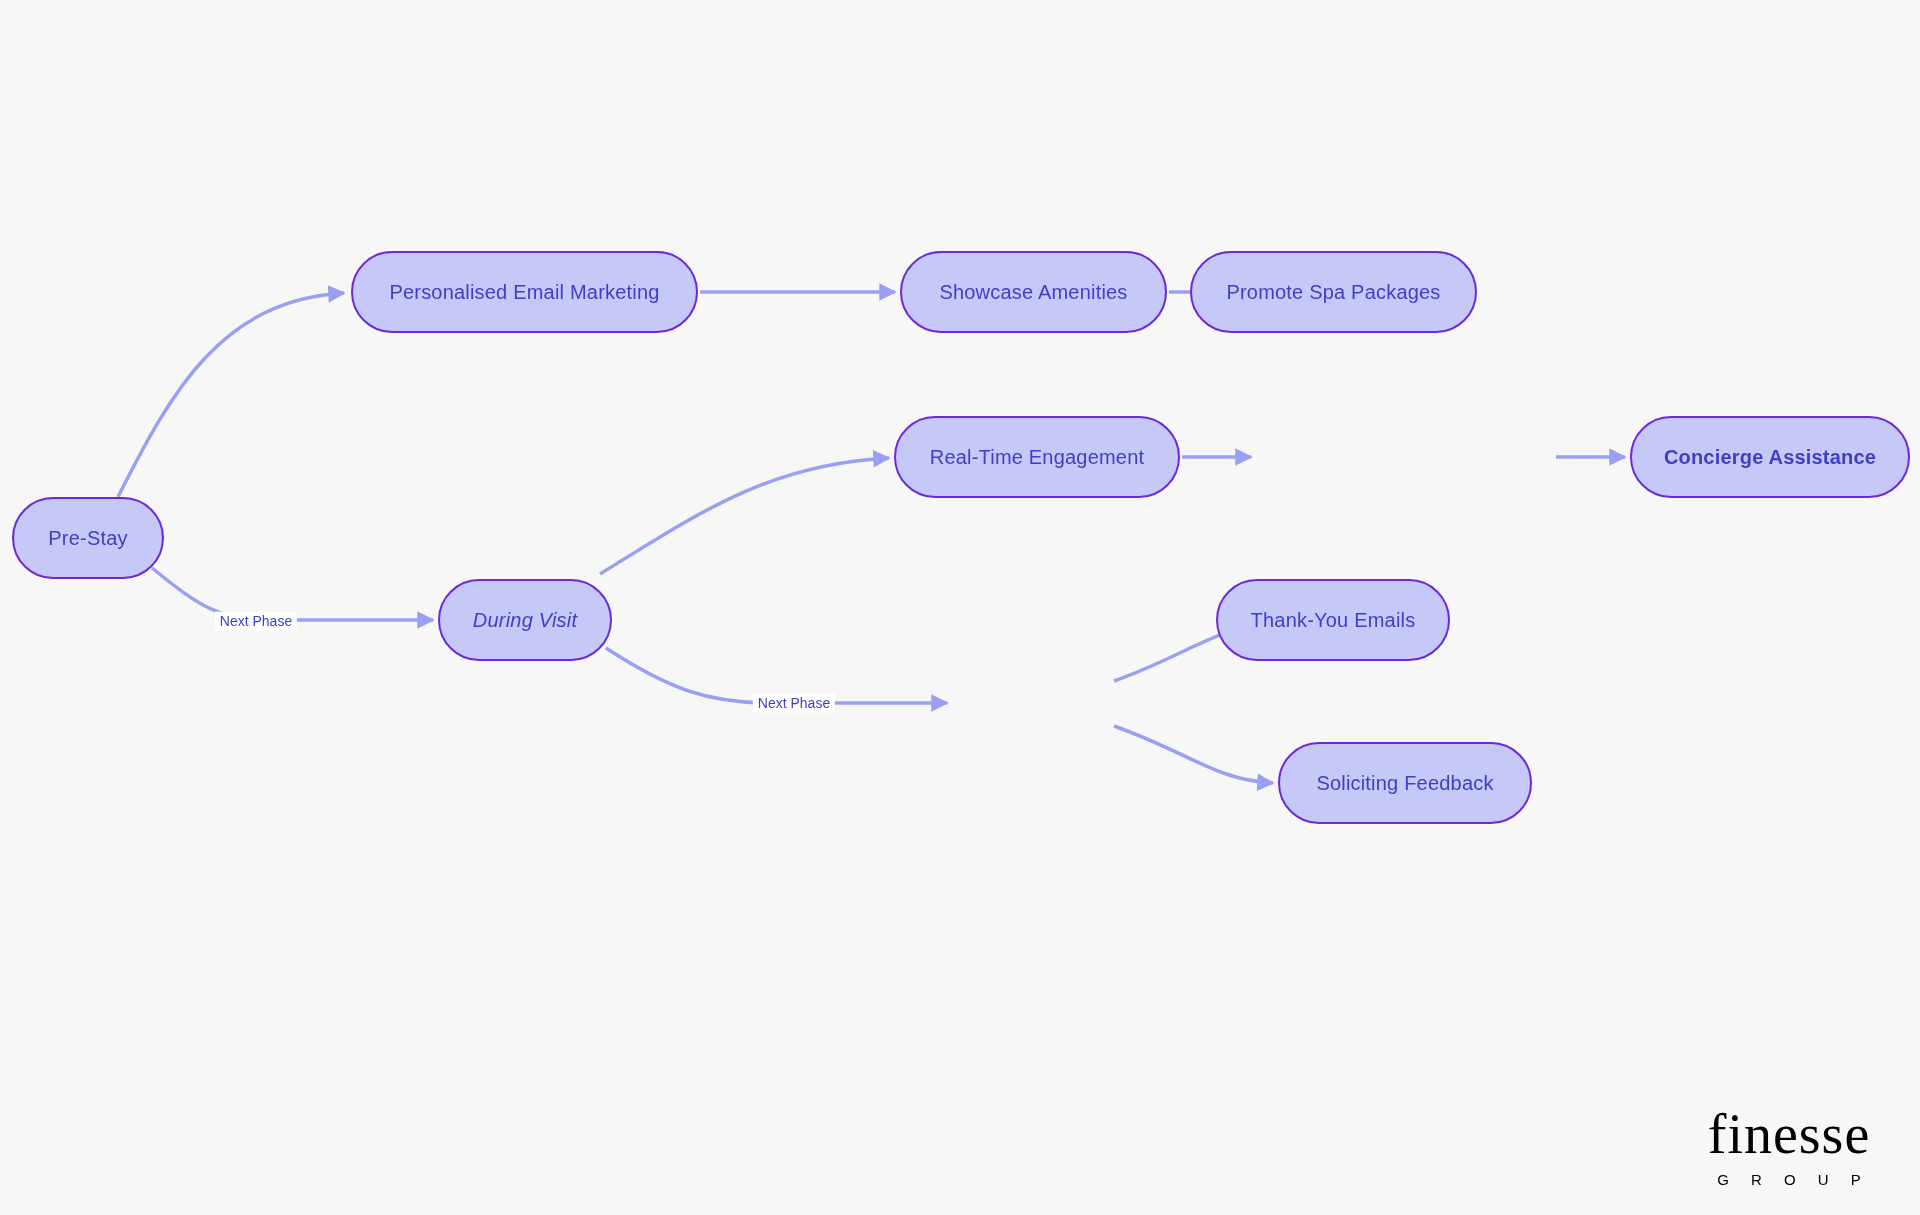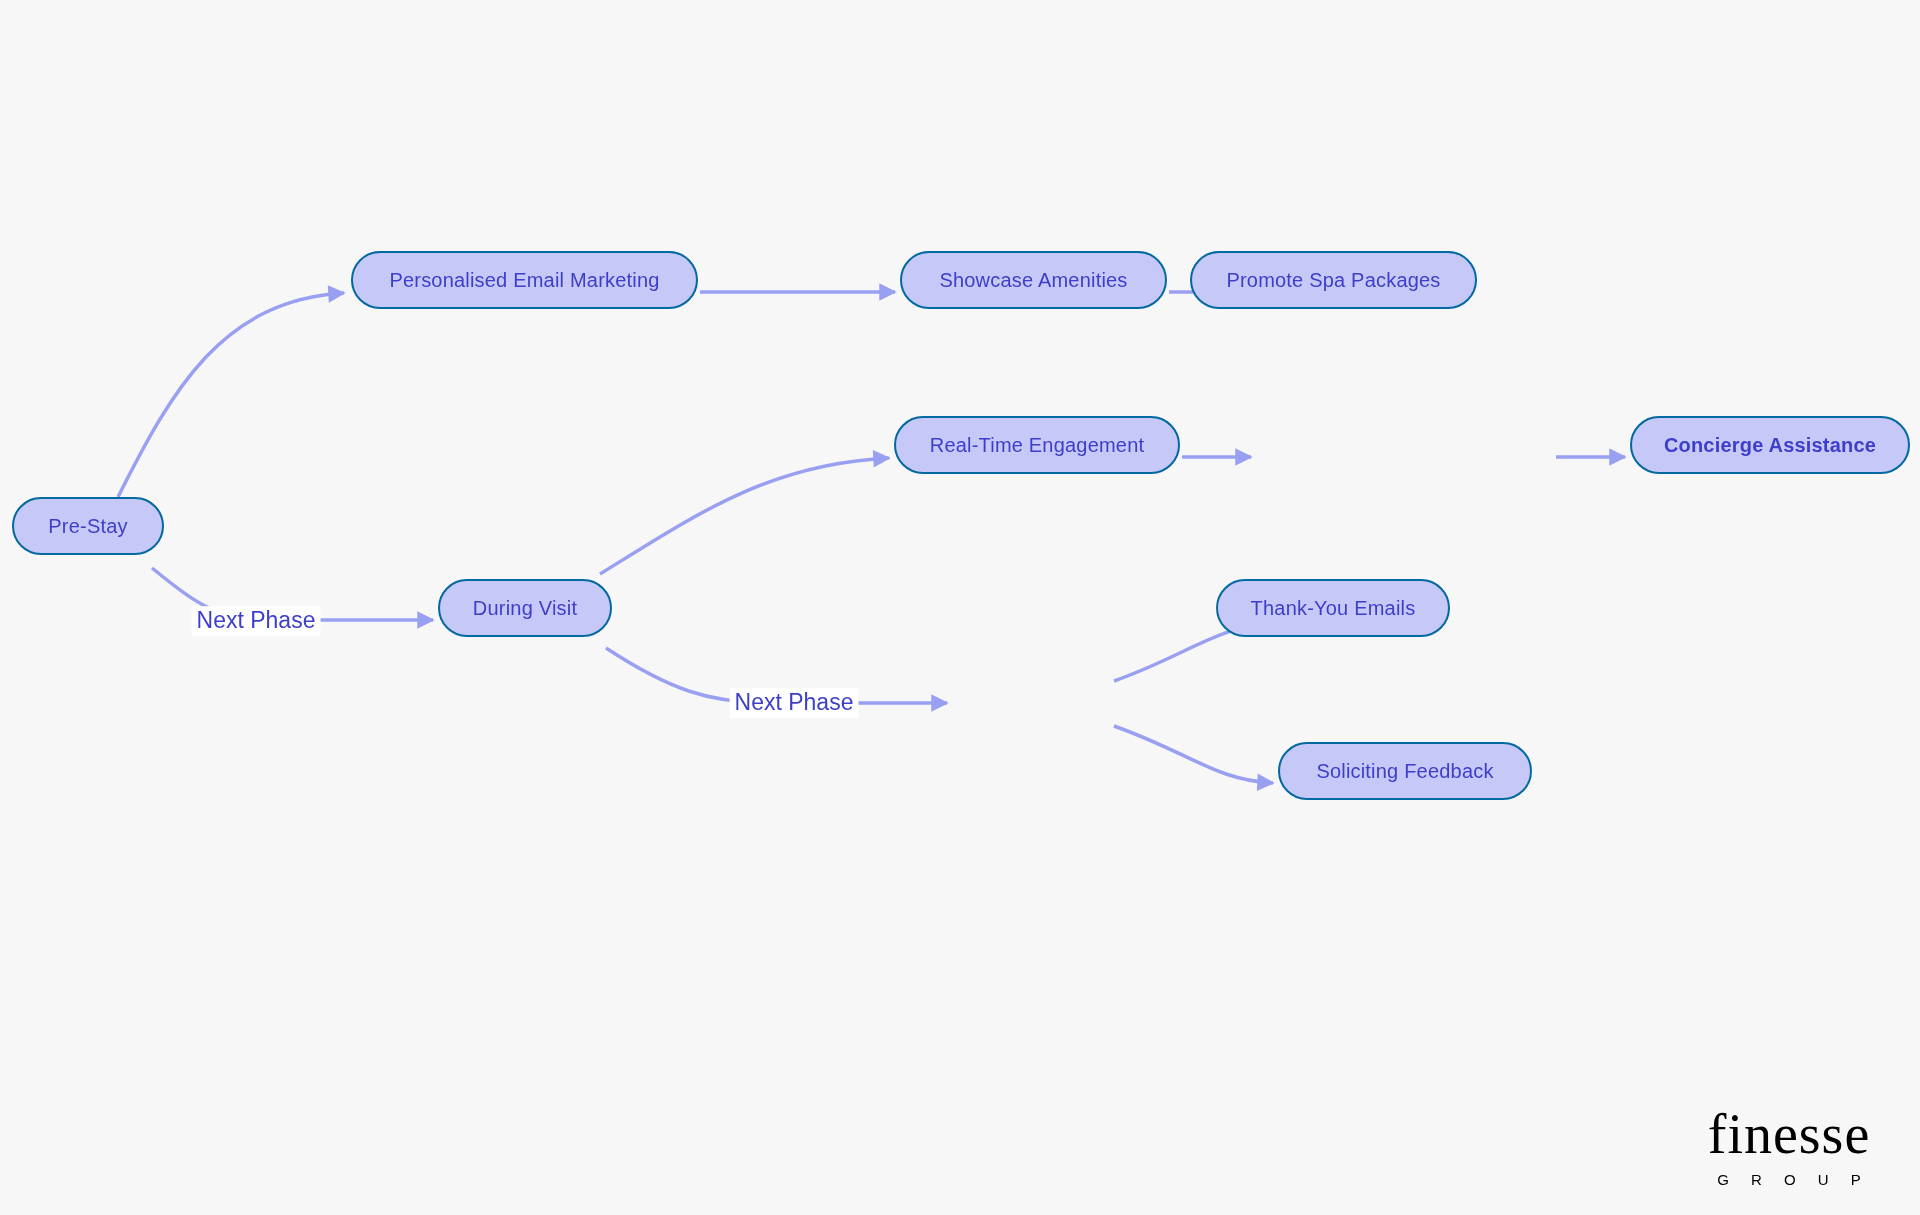--- a/index.html
+++ b/index.html
@@ -23,37 +23,37 @@
   .edges-layer path.edge {
     fill: none;
     stroke: #99a0f1;
     stroke-width: 3.5;
   }
   .node {
     position: absolute;
     display: flex;
     align-items: center;
     justify-content: center;
-    height: 58px;
+    height: 82px;
     box-sizing: border-box;
     background: #c6c8f7;
-    border: 2px solid #0369a1;
+    border: 2px solid #6d28d9;
     border-radius: 41px;
     color: #3e3fc8;
     font-size: 20px;
     letter-spacing: 0.2px;
     white-space: nowrap;
     text-align: center;
   }
   .edge-label {
     position: absolute;
     transform: translate(-50%, -50%);
     background: #ffffff;
     color: #3e3fc8;
-    font-size: 23px;
+    font-size: 14px;
     line-height: 1.2;
     padding: 1px 5px;
     white-space: nowrap;
   }
   .logo {
     position: absolute;
     left: 1700px;
     top: 1106px;
     width: 178px;
     text-align: center;
@@ -101,21 +101,21 @@
 
   <div class="node" style="left:900px; top:251px; width:267px;">Showcase Amenities</div>
 
   <div class="node" style="left:1190px; top:251px; width:287px;">Promote Spa Packages</div>
 
   <div class="node" style="left:894px; top:416px; width:286px;">Real-Time Engagement</div>
 
 
   <div class="node" style="left:1630px; top:416px; width:280px;font-weight:bold;">Concierge Assistance</div>
 
-  <div class="node" style="left:438px; top:579px; width:174px;">During Visit</div>
+  <div class="node" style="left:438px; top:579px; width:174px;font-style:italic;">During Visit</div>
 
 
   <div class="node" style="left:1216px; top:579px; width:234px;">Thank-You Emails</div>
 
   <div class="node" style="left:1278px; top:742px; width:254px;">Soliciting Feedback</div>
 
   <div class="edge-label" style="left:256px; top:621px;">Next Phase</div>
 
   <div class="edge-label" style="left:794px; top:703px;">Next Phase</div>
 

